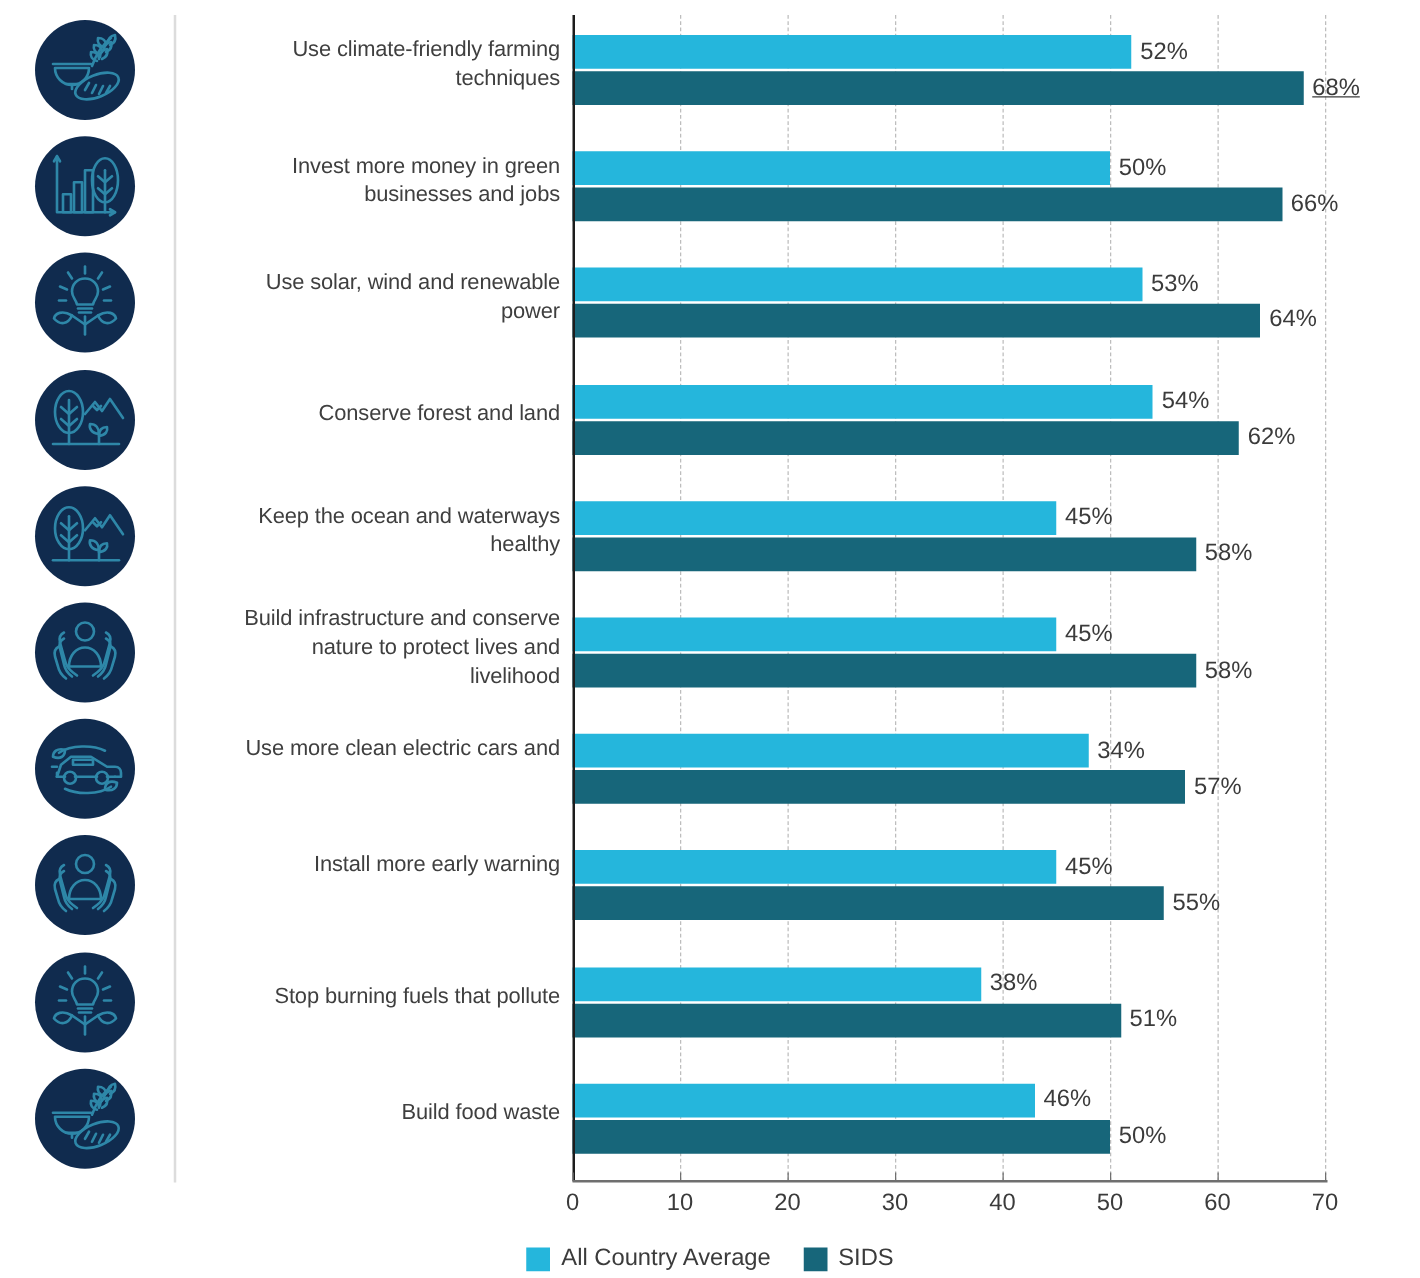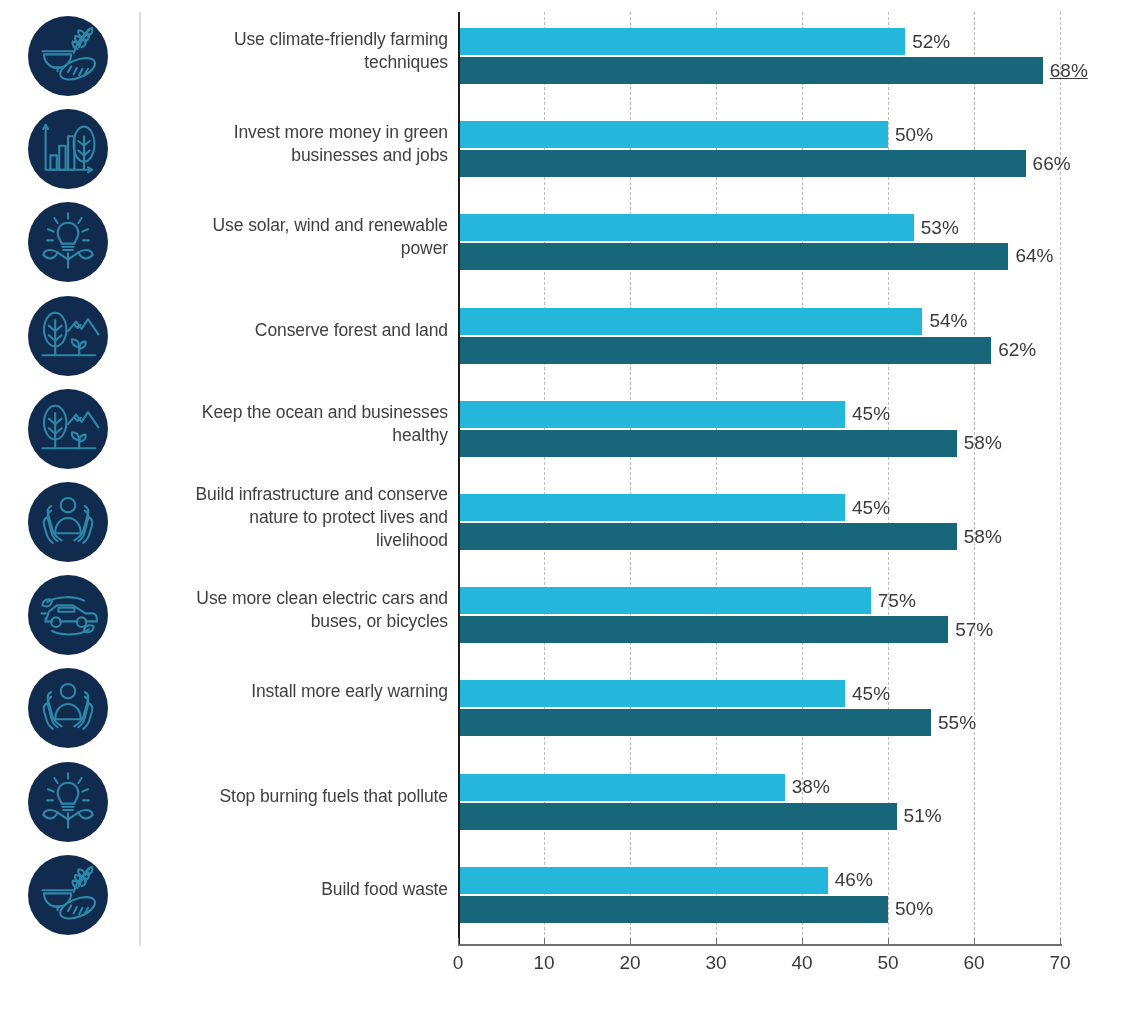--- a/index.html
+++ b/index.html
@@ -368,31 +368,30 @@
         <div>businesses and jobs</div>
       </div>
       <div class="cat-label" style="top: 214.4px;">
         <div>Use solar, wind and renewable</div>
         <div>power</div>
       </div>
       <div class="cat-label" style="top: 319.1px;">
         <div>Conserve forest and land</div>
       </div>
       <div class="cat-label" style="top: 400.8px;">
-        <div>Keep the ocean and businesses</div>
+        <div>Keep the ocean and waterways</div>
         <div>healthy</div>
       </div>
       <div class="cat-label" style="top: 482.5px;">
         <div>Build infrastructure and conserve</div>
         <div>nature to protect lives and</div>
         <div>livelihood</div>
       </div>
       <div class="cat-label" style="top: 587.2px;">
         <div>Use more clean electric cars and</div>
-        <div>buses, or bicycles</div>
       </div>
       <div class="cat-label" style="top: 680.4px;">
         <div>Install more early warning</div>
       </div>
       <div class="cat-label" style="top: 785.1px;">
         <div>Stop burning fuels that pollute</div>
       </div>
       <div class="cat-label" style="top: 878.3px;">
         <div>Build food waste</div>
       </div>
@@ -426,39 +425,49 @@
       <div class="bar-value" style="left: 540.2px; top: 328.1px; text-align: right;">62%</div>
       <div class="bar avg" style="top: 388.8px; width: 387px; height: 27px;"></div>
       <div class="bar-value" style="left: 394px; top: 392.3px;">45%</div>
       <div class="bar sids" style="top: 417.8px; width: 498.8px; height: 27px;"></div>
       <div class="bar-value" style="left: 505.8px; top: 421.3px;">58%</div>
       <div class="bar avg" style="top: 482px; width: 387px; height: 27px;"></div>
       <div class="bar-value" style="left: 394px; top: 485.5px;">45%</div>
       <div class="bar sids" style="top: 511px; width: 498.8px; height: 27px;"></div>
       <div class="bar-value" style="left: 505.8px; top: 514.5px;">58%</div>
       <div class="bar avg" style="top: 575.2px; width: 412.8px; height: 27px;"></div>
-      <div class="bar-value" style="left: 419.8px; top: 578.7px;">75%</div>
+      <div class="bar-value" style="left: 419.8px; top: 578.7px;">34%</div>
       <div class="bar sids" style="top: 604.2px; width: 490.2px; height: 27px;"></div>
       <div class="bar-value" style="left: 497.2px; top: 607.7px;">57%</div>
       <div class="bar avg" style="top: 668.4px; width: 387px; height: 27px;"></div>
       <div class="bar-value" style="left: 394px; top: 671.9px;">45%</div>
       <div class="bar sids" style="top: 697.4px; width: 473px; height: 27px;"></div>
       <div class="bar-value" style="left: 480px; top: 700.9px;">55%</div>
       <div class="bar avg" style="top: 761.6px; width: 326.8px; height: 27px;"></div>
       <div class="bar-value" style="left: 333.8px; top: 765.1px;">38%</div>
       <div class="bar sids" style="top: 790.6px; width: 438.6px; height: 27px;"></div>
       <div class="bar-value" style="left: 445.6px; top: 794.1px;">51%</div>
       <div class="bar avg" style="top: 854.8px; width: 369.8px; height: 27px;"></div>
       <div class="bar-value" style="left: 376.8px; top: 858.3px;">46%</div>
       <div class="bar sids" style="top: 883.8px; width: 430px; height: 27px;"></div>
       <div class="bar-value" style="left: 437px; top: 887.3px;">50%</div>
     </div>
   <div id="yaxis"></div>
   <div id="xaxis"></div>
 
+  <div id="legend">
+      <div class="legend-item">
+        <span class="legend-swatch avg"></span>
+        <span class="legend-text">All Country Average</span>
+      </div>
+      <div class="legend-item">
+        <span class="legend-swatch sids"></span>
+        <span class="legend-text">SIDS</span>
+      </div>
+    </div>
 
 <div class="tickmark" style="left: 458px;"></div>
     <div class="tick-label" style="left: 458px;">0</div>
     <div class="tickmark" style="left: 544px;"></div>
     <div class="tick-label" style="left: 544px;">10</div>
     <div class="tickmark" style="left: 630px;"></div>
     <div class="tick-label" style="left: 630px;">20</div>
     <div class="tickmark" style="left: 716px;"></div>
     <div class="tick-label" style="left: 716px;">30</div>
     <div class="tickmark" style="left: 802px;"></div>

